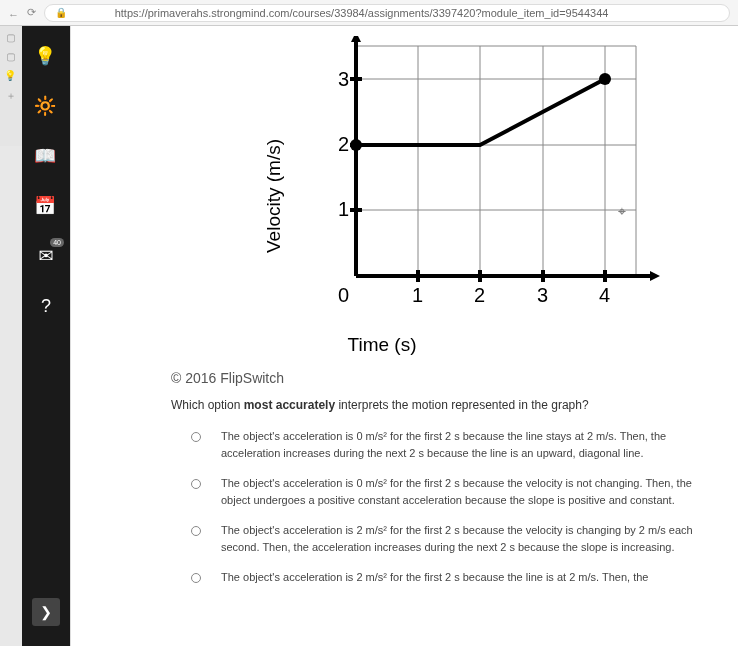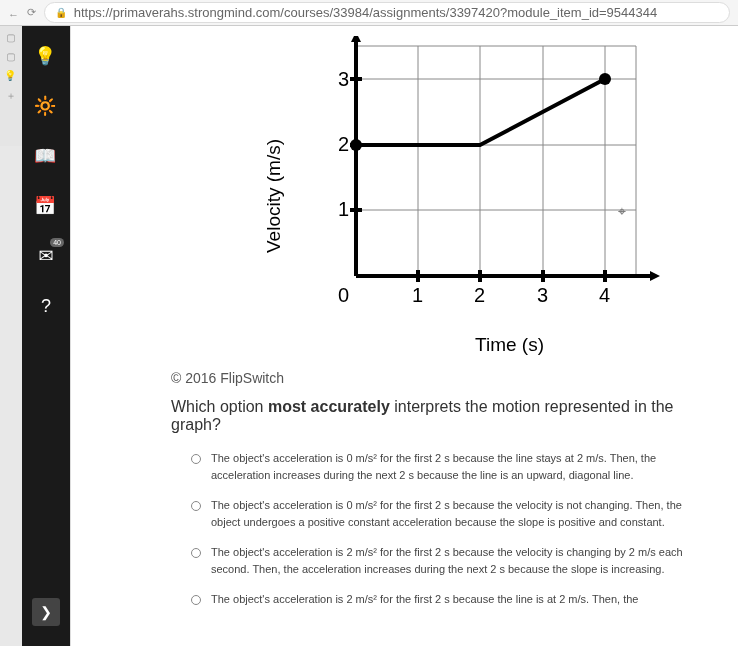--- a/index.html
+++ b/index.html
@@ -2,44 +2,44 @@
 <html><head>
 <meta charset="utf-8">
 <style>
 * { margin: 0; padding: 0; box-sizing: border-box; }
 body { font-family: Arial, sans-serif; background: #e8e8e8; width: 738px; height: 646px; overflow: hidden; position: relative; }
 
 .browser-bar { display: flex; align-items: center; padding: 4px 8px; background: #f5f5f5; border-bottom: 1px solid #ccc; font-size: 11px; color: #666; height: 26px; gap: 8px; }
 .nav-arrow { color: #888; cursor: pointer; }
 .url-box { flex: 1; display: flex; align-items: center; background: #fff; border: 1px solid #ddd; border-radius: 12px; padding: 2px 10px; gap: 6px; }
 .lock { color: #888; font-size: 10px; }
-.url { color: #666; font-size: 13px; }
+.url { color: #666; font-size: 11px; margin-left: 41px; }
 
 .left-tabs { position: absolute; left: 0; top: 26px; width: 22px; background: #e5e5e5; display: flex; flex-direction: column; align-items: center; padding-top: 6px; gap: 8px; height: 120px; }
 .left-tabs div { font-size: 10px; color: #999; }
 
 .sidebar { position: absolute; left: 22px; top: 26px; width: 48px; background: #1a1a1a; height: 620px; display: flex; flex-direction: column; align-items: center; padding-top: 16px; gap: 22px; }
 .sidebar-item { color: #fff; font-size: 18px; width: 28px; height: 28px; display: flex; align-items: center; justify-content: center; position: relative; cursor: pointer; }
 .badge { position: absolute; top: -4px; right: -4px; background: #666; color: #fff; font-size: 7px; border-radius: 6px; padding: 1px 3px; }
 .sidebar-bottom { margin-top: auto; margin-bottom: 20px; background: #444; border-radius: 3px; font-size: 14px; }
 
 .content { position: absolute; left: 70px; top: 26px; right: 0; bottom: 0; background: #fff; overflow: hidden; border-left: 1px solid #ddd; }
 .content-inner { padding: 10px 40px 10px 60px; }
 
 .chart-area { display: flex; align-items: center; justify-content: center; margin-bottom: 14px; margin-left: 60px; }
 .ylabel { transform: rotate(-90deg); font-size: 19px; margin-right: -20px; white-space: nowrap; }
 .chart-block { position: relative; }
-.xlabel { text-align: center; font-size: 19px; margin-top: 4px; margin-left: 36px; }
+.xlabel { font-size: 19px; margin-top: 4px; margin-left: 36px; }
 
 .copyright { font-size: 14px; color: #555; margin-left: 40px; margin-bottom: 12px; }
-.question { font-size: 16px; color: #333; margin-left: 40px; margin-bottom: 16px; }
+.question { font-size: 12px; color: #333; margin-left: 40px; margin-bottom: 16px; }
 .question b { font-weight: bold; }
 
 .options { margin-left: 60px; }
-.option { display: flex; align-items: flex-start; gap: 10px; margin-bottom: 14px; font-size: 11px; color: #444; line-height: 1.5; }
+.option { display: flex; align-items: flex-start; gap: 20px; margin-bottom: 14px; font-size: 11px; color: #444; line-height: 1.5; }
 .radio { flex-shrink: 0; width: 10px; height: 10px; border: 1px solid #888; border-radius: 50%; margin-top: 4px; }
 .option-text { max-width: 480px; }
 </style>
 </head>
 <body>
 
 <div class="browser-bar">
   <span class="nav-arrow">←</span>
   <span class="nav-arrow">⟳</span>
   <div class="url-box">

